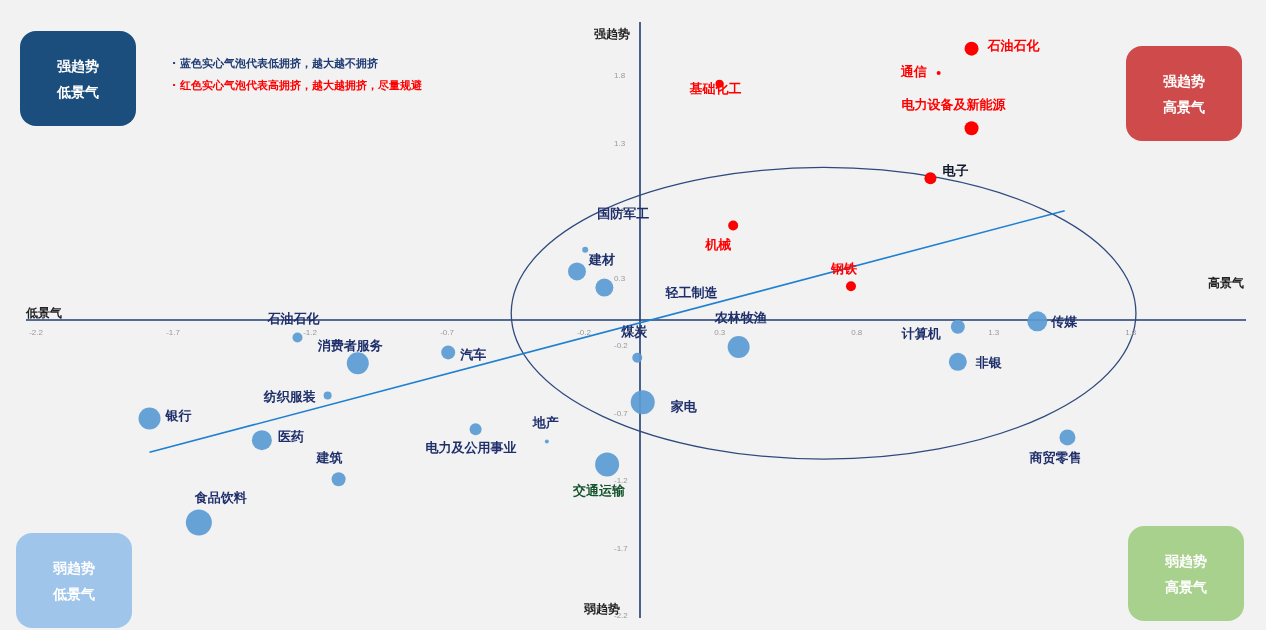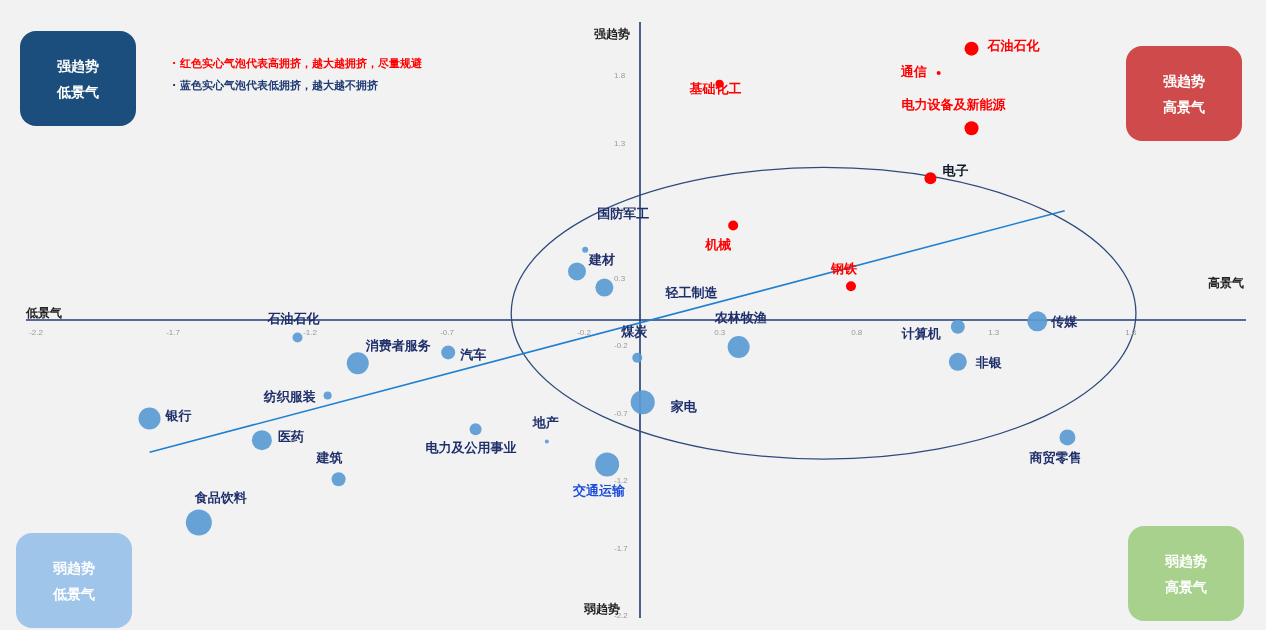--- a/index.html
+++ b/index.html
@@ -83,35 +83,35 @@
     <div class="tick" style="left: 614px; top: 408.5px;">-0.7</div>
     <div class="tick" style="left: 614px; top: 476px;">-1.2</div>
     <div class="tick" style="left: 614px; top: 543.5px;">-1.7</div>
     <div class="tick" style="left: 614px; top: 611px;">-2.2</div>
   </div>
 <div id="labels-layer">
     <div class="pt-label" style="color: rgb(31, 47, 107); left: 597.2px; top: 205px;">国防军工</div>
     <div class="pt-label" style="color: rgb(31, 47, 107); left: 588.98px; top: 251.4px;">建材</div>
     <div class="pt-label" style="color: rgb(31, 47, 107); left: 628.38px; top: 283.6px; margin-left: 37px;">轻工制造</div>
     <div class="pt-label" style="color: rgb(31, 47, 107); left: 267.5px; top: 309.55px;">石油石化</div>
-    <div class="pt-label" style="color: rgb(31, 47, 107); left: 317.78px; top: 337.2px; margin-left: 48px;">消费者服务</div>
+    <div class="pt-label" style="color: rgb(31, 47, 107); left: 317.78px; top: 337.2px;">消费者服务</div>
     <div class="pt-label" style="color: rgb(31, 47, 107); left: 460.2px; top: 346.4px;">汽车</div>
     <div class="pt-label" style="color: rgb(31, 47, 107); left: 621.26px; top: 322.8px;">煤炭</div>
     <div class="pt-label" style="color: rgb(31, 47, 107); left: 714.64px; top: 309px;">农林牧渔</div>
     <div class="pt-label" style="color: rgb(31, 47, 107); left: 901.84px; top: 324.75px;">计算机</div>
     <div class="pt-label" style="color: rgb(31, 47, 107); left: 1051.3px; top: 313.35px;">传媒</div>
     <div class="pt-label" style="color: rgb(31, 47, 107); left: 975.84px; top: 353.85px;">非银</div>
     <div class="pt-label" style="color: rgb(31, 47, 107); left: 263.64px; top: 387.6px;">纺织服装</div>
     <div class="pt-label" style="color: rgb(31, 47, 107); left: 165.54px; top: 406.55px;">银行</div>
     <div class="pt-label" style="color: rgb(31, 47, 107); left: 277.88px; top: 428.15px;">医药</div>
     <div class="pt-label" style="color: rgb(31, 47, 107); left: 670.74px; top: 398.35px;">家电</div>
     <div class="pt-label" style="color: rgb(31, 47, 107); left: 532.84px; top: 413.5px;">地产</div>
     <div class="pt-label" style="color: rgb(31, 47, 107); left: 425.6px; top: 439.35px;">电力及公用事业</div>
     <div class="pt-label" style="color: rgb(31, 47, 107); left: 316.6px; top: 449.3px;">建筑</div>
-    <div class="pt-label" style="color: #1d4ed8; left: 573.12px; top: 482.45px; text-align: right;">交通运输</div>
+    <div class="pt-label" style="color: #14532d; left: 573.12px; top: 482.45px; text-align: right;">交通运输</div>
     <div class="pt-label" style="color: rgb(31, 47, 107); left: 194.86px; top: 488.5px;">食品饮料</div>
     <div class="pt-label" style="color: rgb(31, 47, 107); left: 1029.44px; top: 449.45px;">商贸零售</div>
     <div class="pt-label" style="color: rgb(255, 0, 0); left: 987.54px; top: 36.65px;">石油石化</div>
     <div class="pt-label" style="color: rgb(255, 0, 0); left: 900.66px; top: 62.95px;">通信</div>
     <div class="pt-label" style="color: rgb(255, 0, 0); left: 689.46px; top: 53.75px; margin-top: 26px;">基础化工</div>
     <div class="pt-label" style="color: rgb(255, 0, 0); left: 901.54px; top: 96.3px;">电力设备及新能源</div>
     <div class="pt-label" style="color: #0f172a; left: 942.44px; top: 162.25px;">电子</div>
     <div class="pt-label" style="color: rgb(255, 0, 0); left: 705.16px; top: 235.5px;">机械</div>
     <div class="pt-label" style="color: rgb(255, 0, 0); left: 830.98px; top: 260.25px;">钢铁</div>
   </div>
@@ -132,15 +132,15 @@
 <div class="quad" style="left:16px; top:533px; width:116px; height:95px; background:#9fc5ea;">
   <span>弱趋势</span>
   <span>低景气</span>
 </div>
 <div class="quad" style="left:1128px; top:526px; width:116px; height:95px; background:#a9d18e;">
   <span>弱趋势</span>
   <span>高景气</span>
 </div>
 
 <div class="legend">
+  <div class="row" style="color:#1f3b73;">· 蓝色实心气泡代表低拥挤，越大越不拥挤</div>
   <div class="row" style="color:#ff0000;">· 红色实心气泡代表高拥挤，越大越拥挤，尽量规避</div>
-  <div class="row" style="color:#1f3b73;">· 蓝色实心气泡代表低拥挤，越大越不拥挤</div>
 </div>
 
 </body></html>

